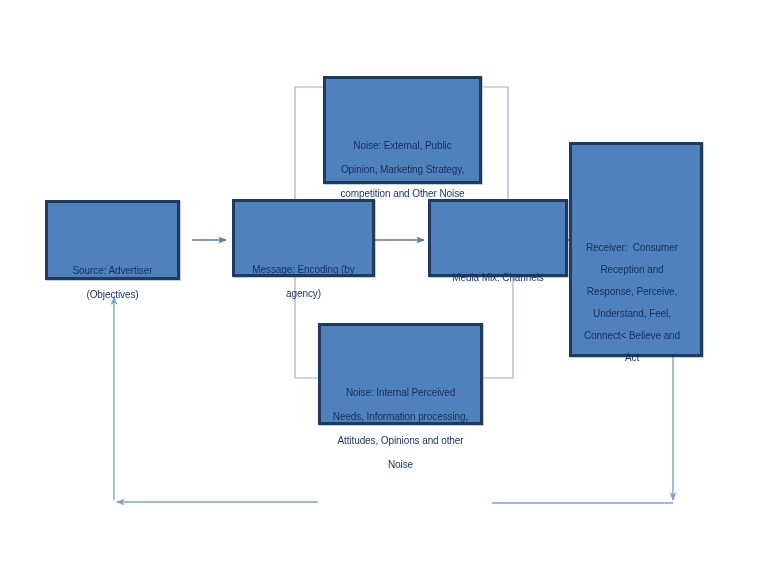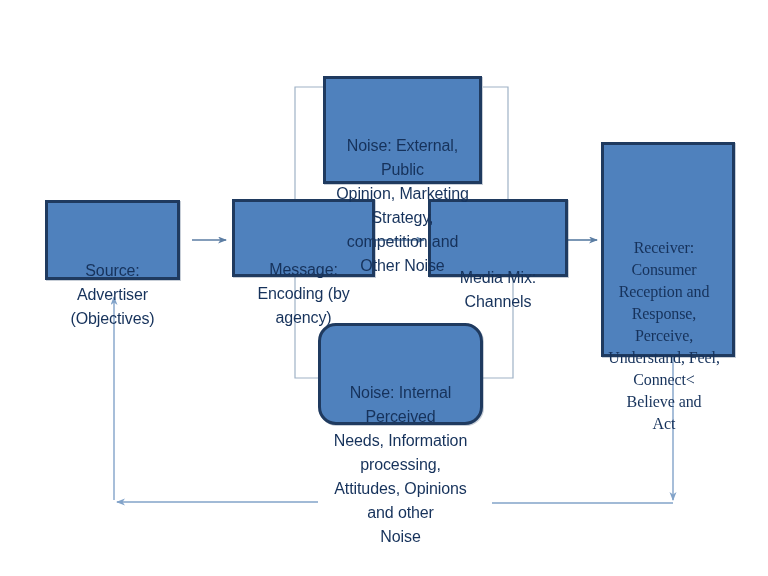--- a/index.html
+++ b/index.html
@@ -21,37 +21,37 @@
     top: 0;
     width: 768px;
     height: 576px;
   }
   .box {
     position: absolute;
     box-sizing: border-box;
     background: #4f81bd;
     border: 3px solid #1f3a5f;
     color: #16325b;
-    font-size: 16px;
+    font-size: 10px;
     letter-spacing: -0.1px;
     line-height: 24px;
     text-align: center;
     white-space: pre-wrap;
     box-shadow: 1px 1px 0 rgba(31,58,95,0.25);
   }
   .box .lbl {
     display: block;
     white-space: pre-wrap;
   }
   .box-source   { left: 45px;  top: 200px; width: 135px; height: 80px;  padding: 8px 4px 0 4px; }
   .box-message  { left: 232px; top: 199px; width: 143px; height: 78px;  padding: 8px 4px 0 4px; }
   .box-media    { left: 428px; top: 199px; width: 140px; height: 78px;  padding: 16px 4px 0 4px; }
-  .box-receiver { left: 601px; top: 142px; width: 134px; height: 215px; padding: 48px 12px 0 4px; line-height: 22px; font-family: Liberation Serif, serif; }
+  .box-receiver { left: 569px; top: 142px; width: 134px; height: 215px; padding: 48px 12px 0 4px; line-height: 22px; }
   .box-noisetop { left: 323px; top: 76px;  width: 159px; height: 108px; padding: 7px 4px 0 4px; }
-  .box-noisebot { left: 318px; top: 323px; width: 165px; height: 102px; padding: 7px 4px 0 4px; border-radius: 18px; }
+  .box-noisebot { left: 318px; top: 323px; width: 165px; height: 102px; padding: 7px 4px 0 4px; }
   .box-feedback { left: 318px; top: 471px; width: 174px; height: 46px;  padding: 8px 4px 0 4px; }
 </style>
 </head>
 <body>
 
 <div class="canvas">
 
   <svg class="wires" width="768" height="576" viewBox="0 0 768 576">
     <defs>
       <marker id="ah-flow" markerWidth="9" markerHeight="8" refX="8" refY="3.5" orient="auto" markerUnits="userSpaceOnUse">

